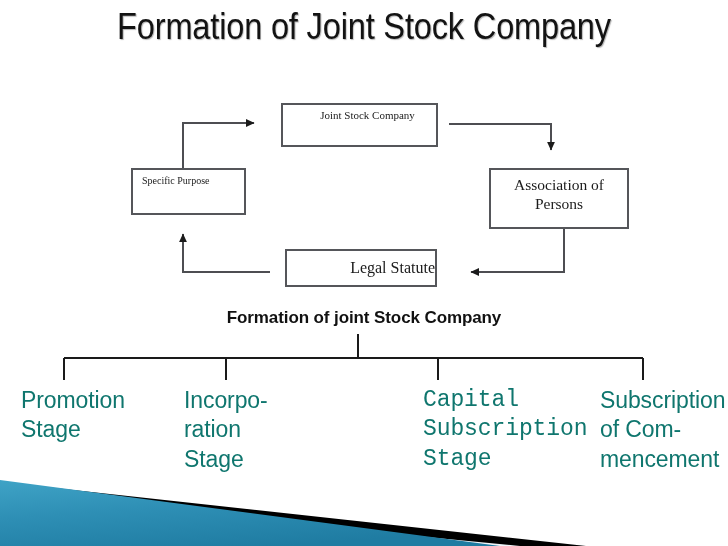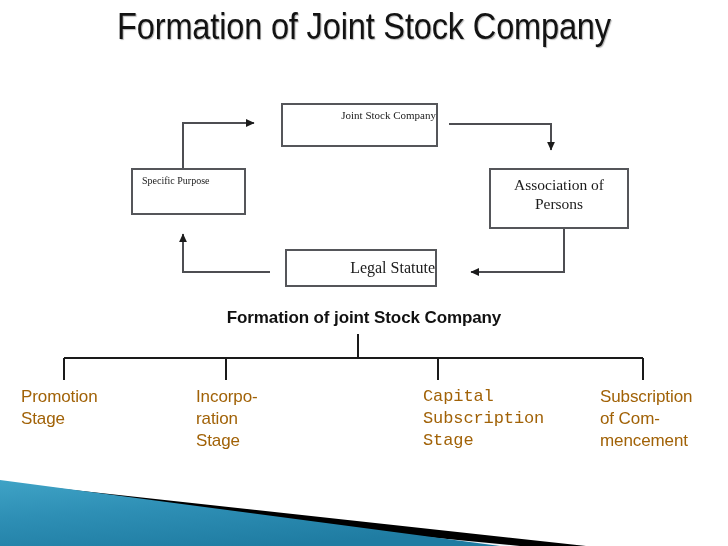--- a/index.html
+++ b/index.html
@@ -54,21 +54,21 @@
     font-family: "Liberation Serif", "DejaVu Serif", serif;
     color: #1b1b1b;
   }
   #box-jsc {
     left: 281px;
     top: 103px;
     width: 157px;
     height: 44px;
     padding: 4px 0 0 16px;
     font-size: 11px;
-    text-align: right;
+    text-align: center;
   }
   #box-aop {
     left: 489px;
     top: 168px;
     width: 140px;
     height: 61px;
     font-size: 15.5px;
     line-height: 1.22;
     text-align: center;
     padding-top: 6px;
@@ -108,29 +108,29 @@
   #tree-lines {
     position: absolute;
     left: 0;
     top: 300px;
     width: 728px;
     height: 80px;
   }
   .leaf {
     position: absolute;
     font-family: "Liberation Sans", sans-serif;
-    font-size: 17px;
+    font-size: 23px;
     line-height: 1.28;
-    color: #a16207;
+    color: #0f766e;
     text-align: left;
     white-space: pre-line;
     letter-spacing: -0.1px;
   }
   #leaf-0 { left: 21px;  top: 386px; width: 150px; }
-  #leaf-1 { left: 196px; top: 386px; width: 150px; }
+  #leaf-1 { left: 184px; top: 386px; width: 150px; }
   #leaf-2 { left: 423px; top: 386px; width: 175px; font-family: Liberation Mono, monospace; }
   #leaf-3 { left: 600px; top: 386px; width: 128px; }
 
   
   #deco {
     position: absolute;
     left: 0;
     bottom: 0;
     width: 728px;
     height: 92px;

